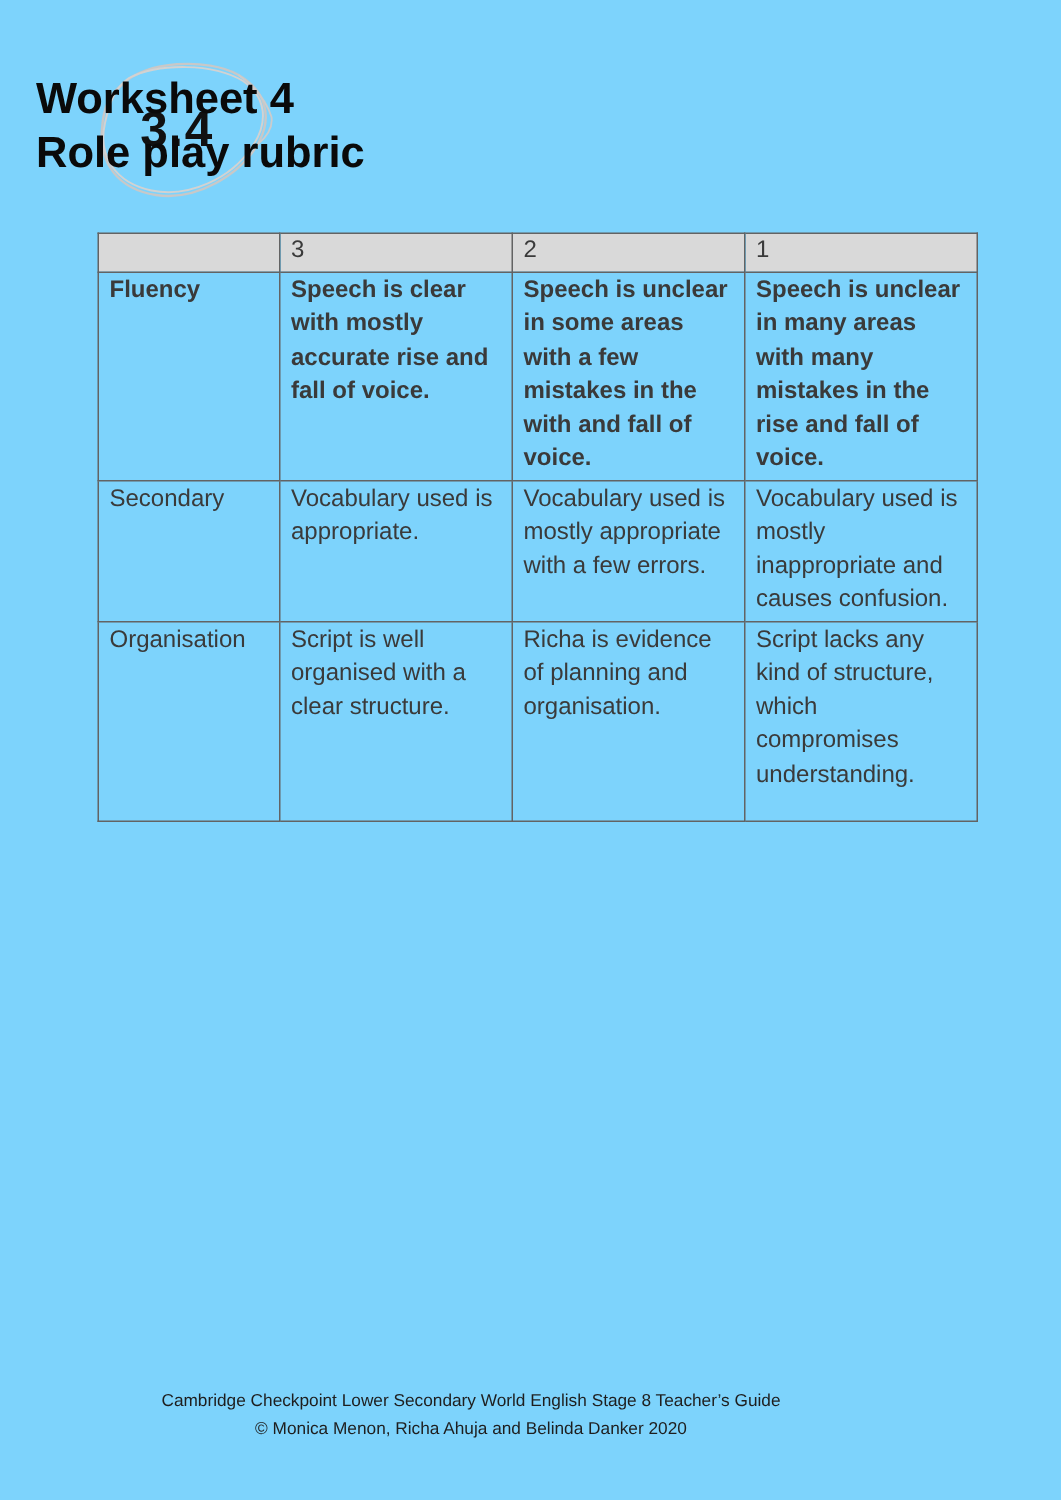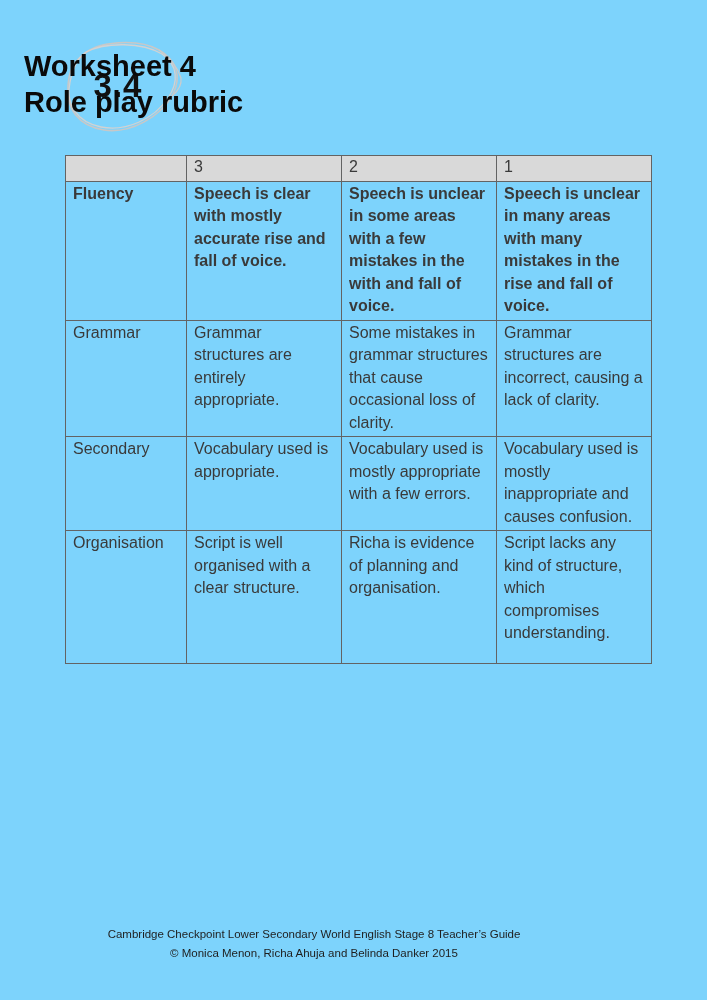--- a/index.html
+++ b/index.html
@@ -128,39 +128,33 @@
         <th>1</th>
       </tr>
     </thead>
     <tbody>
       <tr class="r-fluency">
         <td>Fluency</td>
         <td>Speech is clear with mostly accurate rise and fall of voice.</td>
         <td>Speech is unclear in some areas with a few mistakes in the with and fall of voice.</td>
         <td>Speech is unclear in many areas with many mistakes in the rise and fall of voice.</td>
       </tr>
-      <tr class="r-grammar">
-        <td>Grammar</td>
-        <td>Grammar structures are entirely appropriate.</td>
-        <td>Some mistakes in grammar structures that cause occasional loss of clarity.</td>
-        <td>Grammar structures are incorrect, causing a lack of clarity.</td>
-      </tr>
       <tr class="r-vocabulary">
         <td>Secondary</td>
         <td>Vocabulary used is appropriate.</td>
         <td>Vocabulary used is mostly appropriate with a few errors.</td>
         <td>Vocabulary used is mostly inappropriate and causes confusion.</td>
       </tr>
       <tr class="r-organisation">
         <td>Organisation</td>
         <td>Script is well organised with a clear structure.</td>
         <td>Richa is evidence of planning and organisation.</td>
         <td>Script lacks any kind of structure, which compromises understanding.</td>
       </tr>
     </tbody>
   </table>
 
   <div class="page-footer">
     <div>Cambridge Checkpoint Lower Secondary World English Stage 8 Teacher’s Guide</div>
-    <div>© Monica Menon, Richa Ahuja and Belinda Danker 2015</div>
+    <div>© Monica Menon, Richa Ahuja and Belinda Danker 2020</div>
   </div>
 
 </div>
 
 </body></html>

